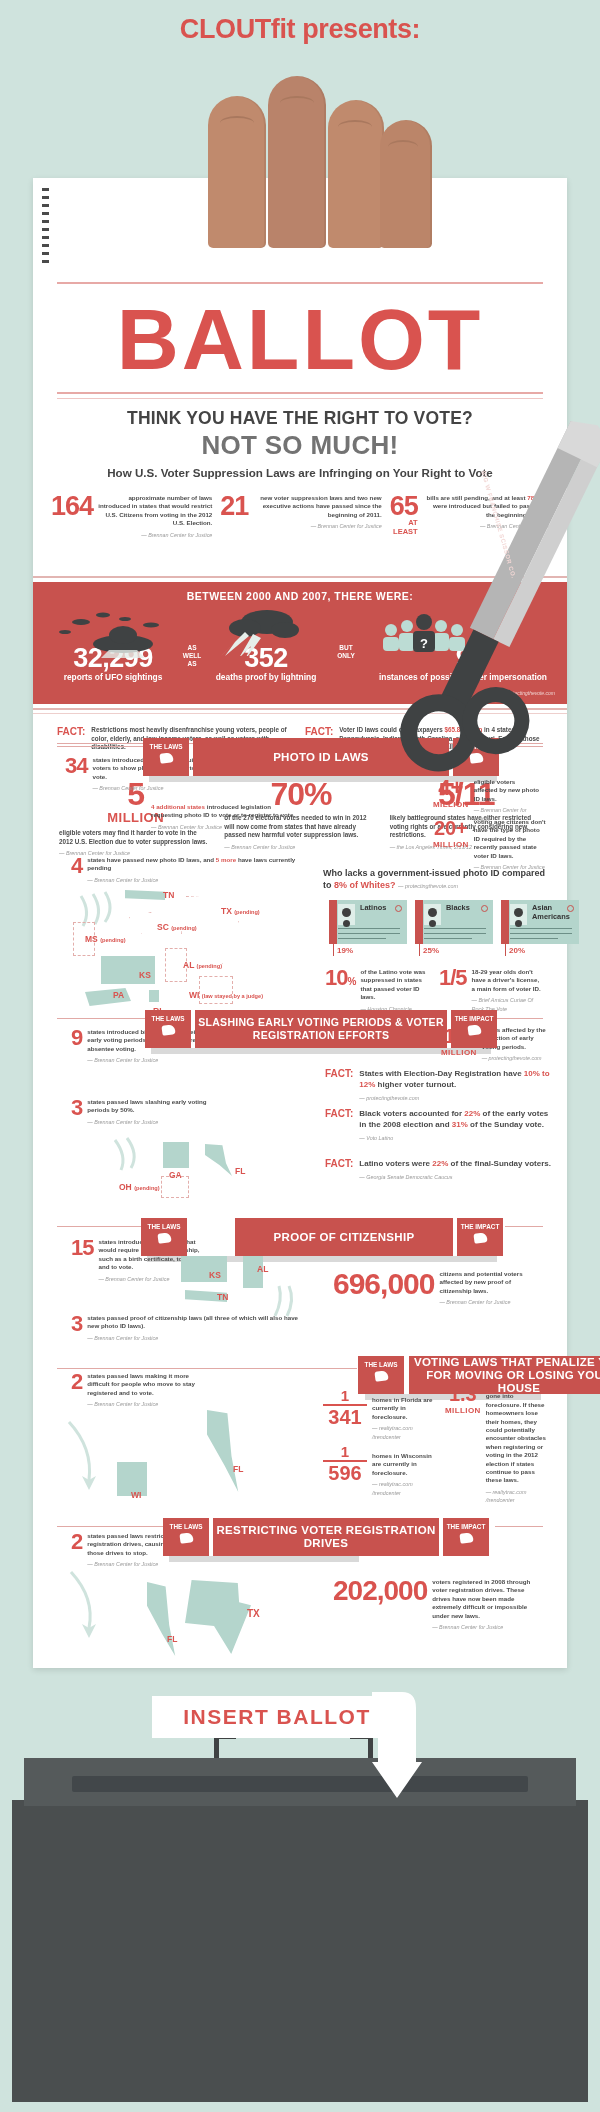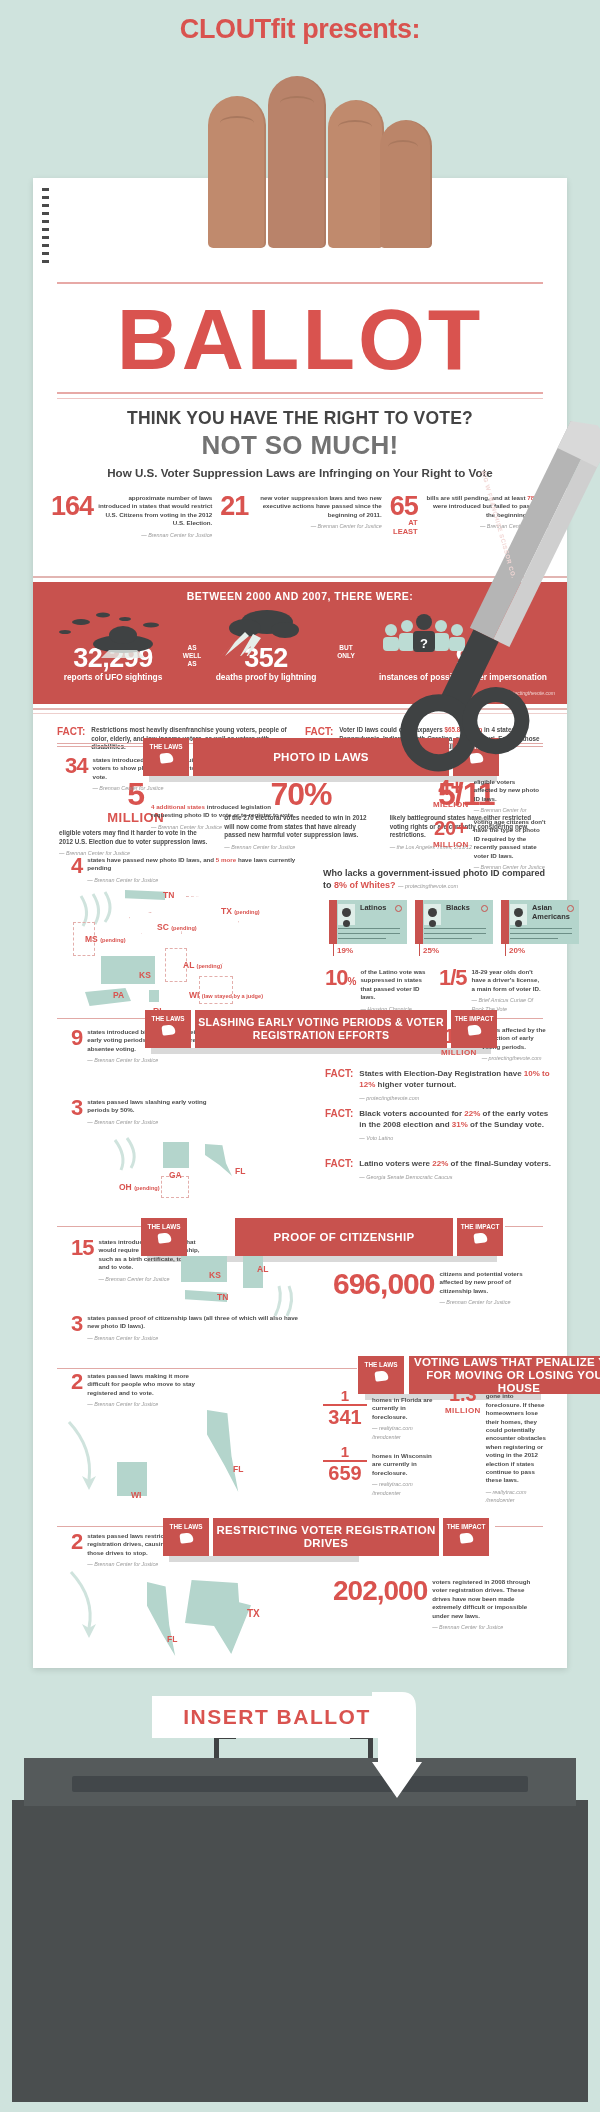--- a/index.html
+++ b/index.html
@@ -575,21 +575,21 @@
         <div style="color:#d9534f; font-weight:bold; font-size:15px; line-height:16px;">1</div>
         <div style="width:44px; height:2px; background:#d9534f;"></div>
         <div style="color:#d9534f; font-weight:bold; font-size:20px; line-height:22px;">341</div>
       </div>
       <div class="t" style="width:70px; padding-top:8px;"><span>homes in Florida are currently in foreclosure.</span><span class="src">— realtytrac.com /trendcenter</span></div>
     </div>
     <div class="mini" style="top:1266px; left:290px; width:120px;">
       <div style="text-align:center;">
         <div style="color:#d9534f; font-weight:bold; font-size:15px; line-height:16px;">1</div>
         <div style="width:44px; height:2px; background:#d9534f;"></div>
-        <div style="color:#d9534f; font-weight:bold; font-size:20px; line-height:22px;">659</div>
+        <div style="color:#d9534f; font-weight:bold; font-size:20px; line-height:22px;">596</div>
       </div>
       <div class="t" style="width:70px; padding-top:8px;"><span>homes in Wisconsin are currently in foreclosure.</span><span class="src">— realtytrac.com /trendcenter</span></div>
     </div>
 
     <div class="mini" style="top:1206px; left:412px; width:116px;">
       <div class="unitstack">
         <span style="font-size:20px;margin-top:21px;">1.3</span>
         <span class="u">MILLION</span>
       </div>
       <div class="t" style="width:62px;"><span>U.S. homes have gone into foreclosure. If these homeowners lose their homes, they could potentially encounter obstacles when registering or voting in the 2012 election if states continue to pass these laws.</span><span class="src">— realtytrac.com /trendcenter</span></div>

